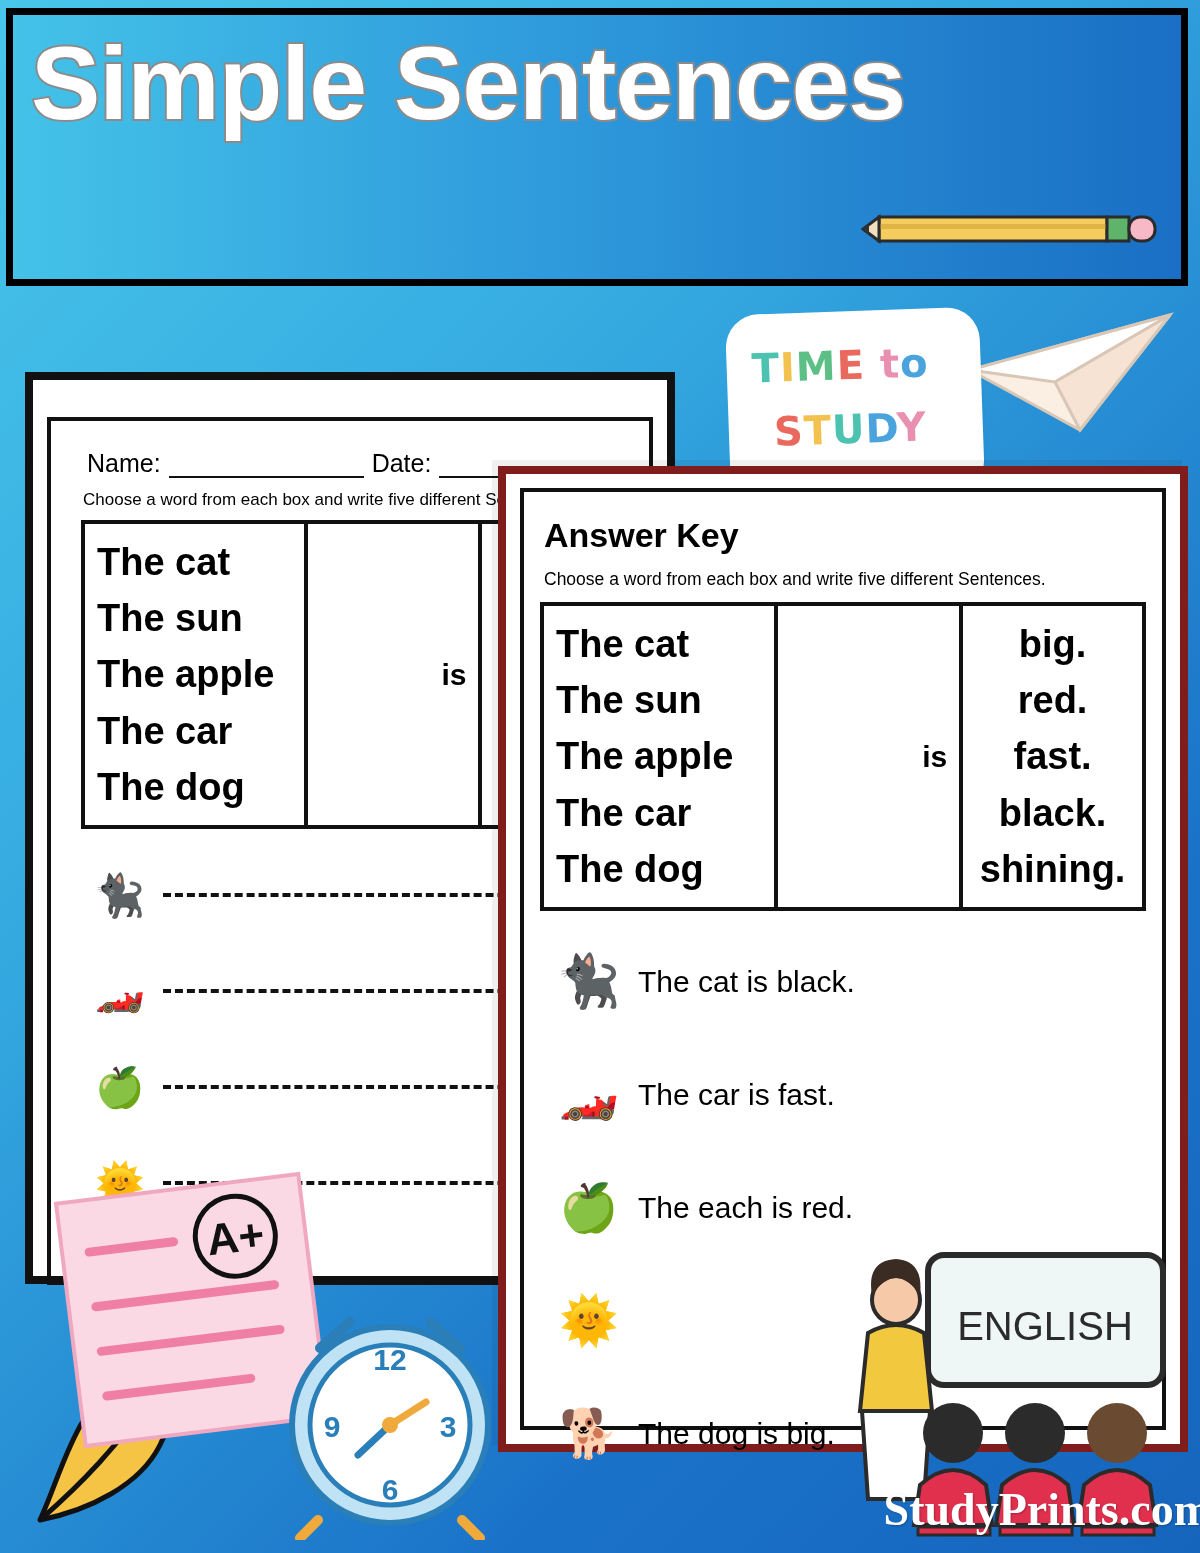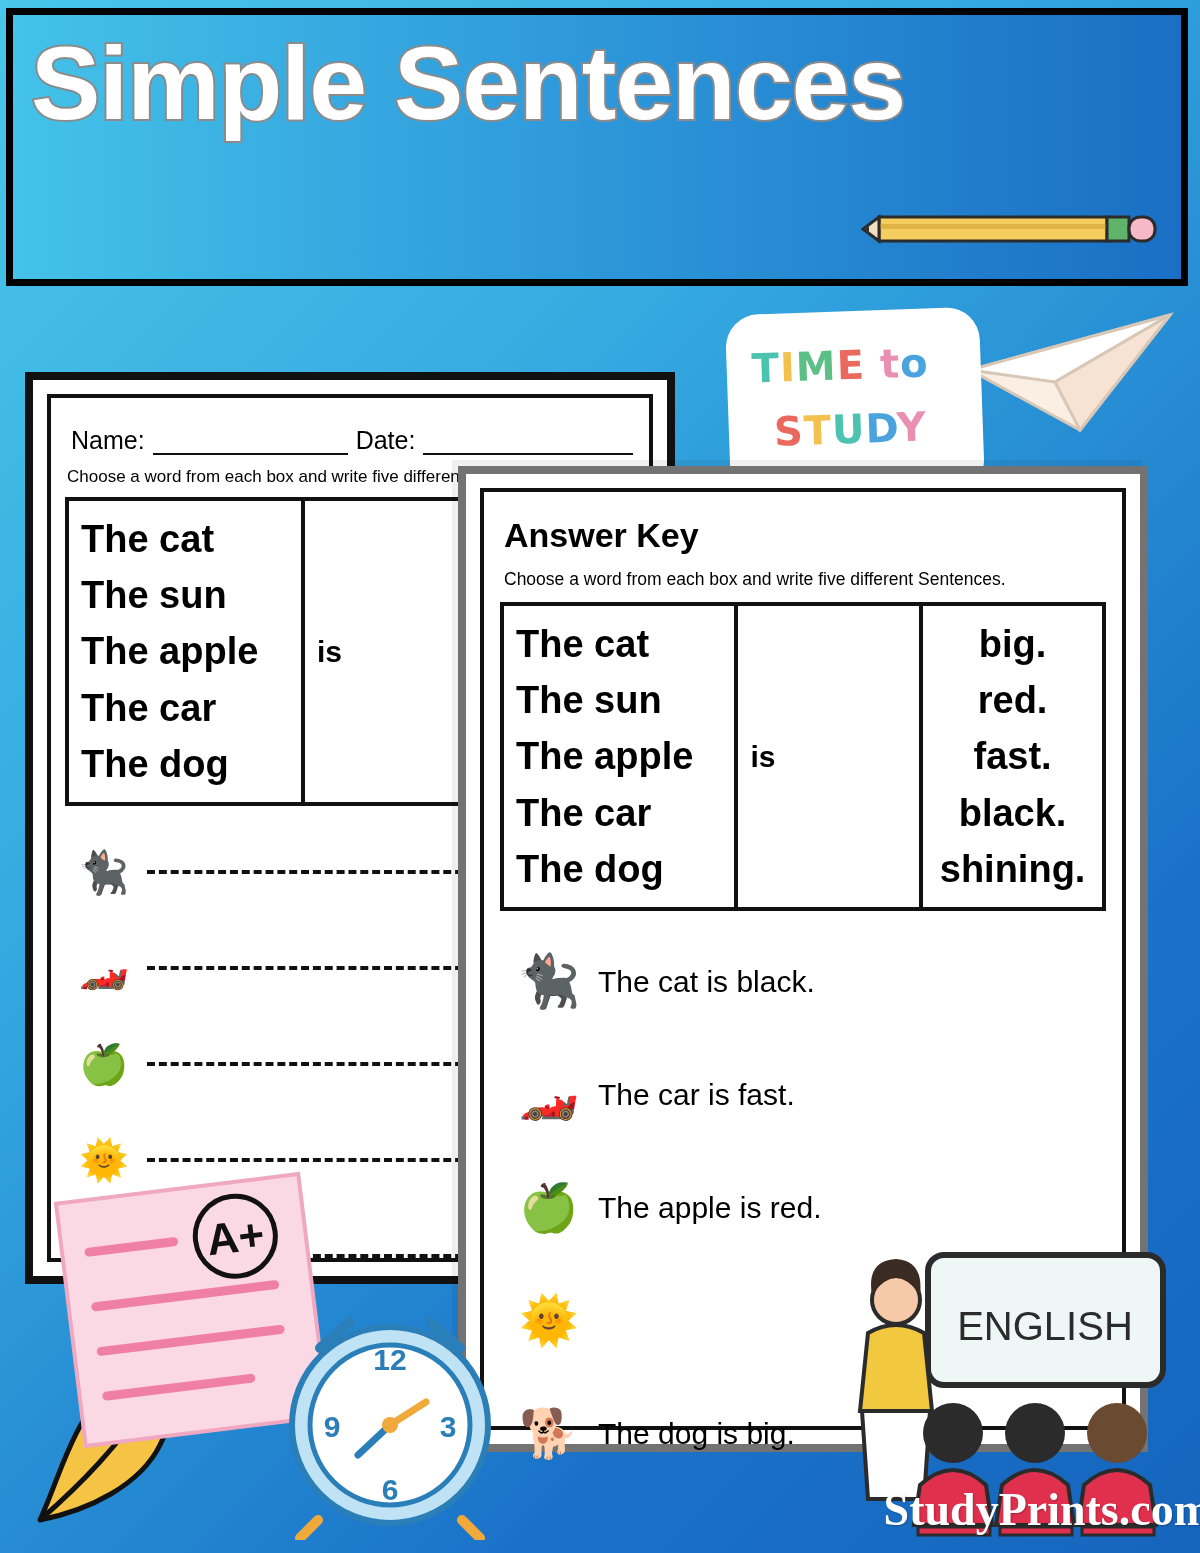--- a/index.html
+++ b/index.html
@@ -26,48 +26,48 @@
   .banner .l2{ position:relative; }
 
   
   .pencil{ position:absolute; left:848px; top:192px; width:300px; height:44px; }
 
   
   .sheet-back{
     position:absolute; left:25px; top:372px; width:650px; height:912px;
     background:#fff; border:8px solid #111; box-sizing:border-box; padding:14px;
   }
-  .sheet-back .inner{ border:4px solid #111; height:100%; box-sizing:border-box; padding:16px 14px; position:relative;}
+  .sheet-back .inner{ border:4px solid #111; height:100%; box-sizing:border-box; padding:16px 30px; position:relative;margin-top:23px;}
   .nameline{ display:flex; align-items:flex-end; gap:8px; font-size:25px; margin:12px 0 4px 6px; }
   .nameline .lbl{ font-weight:normal; }
   .nameline .rule{ border-bottom:2.5px solid #111; flex:0 0 auto; }
   .instr{ font-size:17px; margin:12px 0 10px 2px; }
 
   .wordtable{
     border:4px solid #111; display:flex; width:100%; box-sizing:border-box;
   }
   .wordtable .col{ border-right:4px solid #111; padding:10px 12px; box-sizing:border-box; }
   .wordtable .col:last-child{ border-right:none; }
   .col.c1{ width:42%; }
-  .col.c2{ width:33%; display:flex; align-items:center; justify-content:flex-start; }
+  .col.c2{ width:33%; display:flex; align-items:center; justify-content:flex-end; }
   .col.c3{ width:25%; text-align:center; }
   .wordtable .w{ font-size:38px; font-weight:bold; line-height:1.48; }
   .wordtable .mid{ font-size:30px; font-weight:bold; }
 
   .lines{ margin-top:18px; }
   .lrow{ display:flex; align-items:center; height:96px; }
   .lrow .ic{ width:78px; text-align:center; }
   .lrow .dash{
     flex:1; height:0; border-top:4px dashed #111; margin-left:4px; margin-right:6px;
   }
 
   
   .sheet-front{
-    position:absolute; left:458px; top:466px; width:690px; height:986px;
-    background:#fff; border:8px solid #737373; box-sizing:border-box; padding:14px;
+    position:absolute; left:498px; top:466px; width:690px; height:986px;
+    background:#fff; border:8px solid #7f1d1d; box-sizing:border-box; padding:14px;
     box-shadow:-6px -6px 0 rgba(0,0,0,0.06);
   }
   .sheet-front .inner{ border:4px solid #111; height:100%; box-sizing:border-box; padding:18px 16px; }
   .akey{ font-size:34px; font-weight:bold; margin:6px 0 14px 4px; }
   .akey-instr{ font-size:17.5px; margin:0 0 12px 4px; }
 
   .ans-lines{ margin-top:14px; }
   .arow{ display:flex; align-items:center; height:113px; }
   .arow .ic{ width:98px; text-align:center; }
   .arow .txt{ font-size:30px; }
@@ -212,21 +212,21 @@
       <div class="arow">
         <div class="ic emoji" style="font-size:52px">🐈‍⬛</div>
         <div class="txt">The cat is black.</div>
       </div>
       <div class="arow">
         <div class="ic emoji" style="font-size:48px">🏎️</div>
         <div class="txt">The car is fast.</div>
       </div>
       <div class="arow">
         <div class="ic emoji" style="font-size:48px">🍏</div>
-        <div class="txt">The apple is red.</div>
+        <div class="txt">The each is red.</div>
       </div>
       <div class="arow">
         <div class="ic emoji" style="font-size:48px">🌞</div>
       </div>
       <div class="arow">
         <div class="ic emoji" style="font-size:48px">🐕</div>
         <div class="txt">The dog is big.</div>
       </div>
     </div>
   </div>

